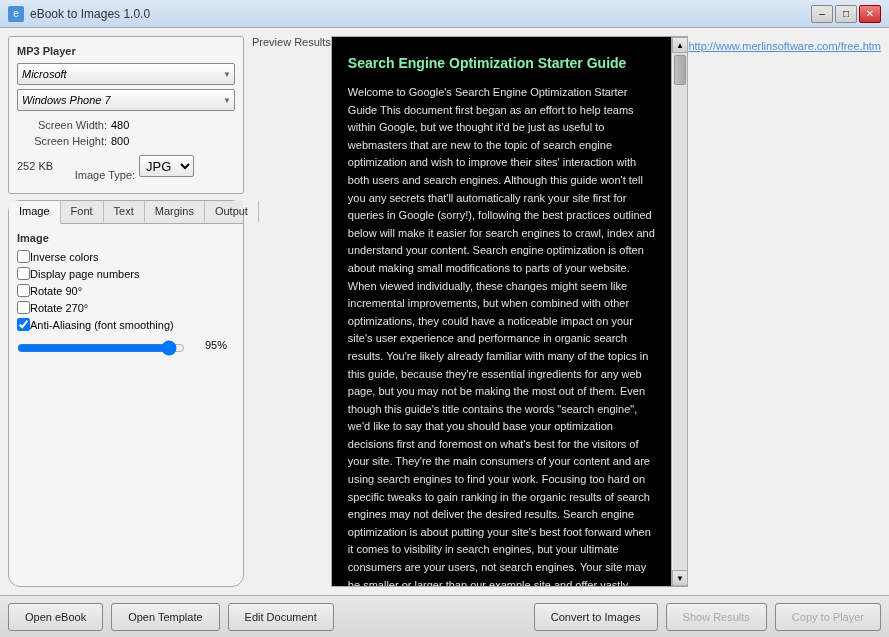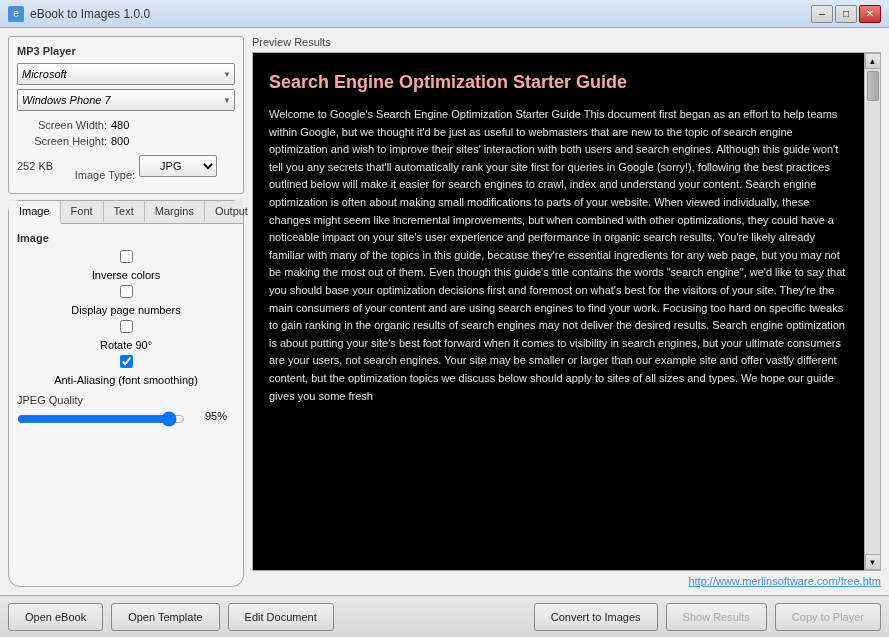--- a/index.html
+++ b/index.html
@@ -142,22 +142,22 @@
 
     .file-size {
       font-size: 11px;
       color: #333;
     }
 
     select.small-select {
       height: 22px;
       border: 1px solid #888;
       background: linear-gradient(to bottom, #fff, #e8e8e8);
-      font-size: 11px;
-      padding: 0 16px;
+      font-size: 13px;
+      padding: 0 2px;
       border-radius: 2px;
     }
 
     
     .tabs-container {
       border: 1px solid #aaa;
       background: #f5f5f5;
       border-radius: 12px;
       flex: 1;
     }
@@ -189,24 +189,22 @@
     .tab-section-title {
       font-weight: bold;
       font-size: 11px;
       margin-bottom: 6px;
       color: #333;
     }
 
     .checkbox-row {
       display: flex;
       align-items: center;
-      gap: 6px;
       margin-bottom: 4px;
       font-size: 11px;
-      flex-direction: column;
     }
     .checkbox-row input[type="checkbox"] {
       width: 13px;
       height: 13px;
       cursor: pointer;
     }
 
     .slider-section {
       margin-top: 8px;
     }
@@ -256,21 +254,21 @@
       background: linear-gradient(to bottom, #f0f0f0, #dcdcdc);
       font-size: 11px;
       cursor: pointer;
       border-radius: 2px;
     }
 
     
     .right-panel {
       flex: 1;
       display: flex;
-      flex-direction: column;
+      flex-direction: row;
     }
 
     .preview-title {
       font-size: 11px;
       color: #444;
       margin-bottom: 4px;
     }
 
     .preview-container {
       flex: 1;
@@ -326,24 +324,24 @@
       top: 0;
       right: 16px;
       bottom: 0;
       padding: 16px;
       color: #fff;
       font-size: 11px;
       line-height: 1.5;
       overflow: hidden;
     }
     .preview-content h2 {
-      font-size: 18px;
+      font-size: 14px;
       font-weight: bold;
       margin-bottom: 10px;
-      color: #fca5a5;
+      color: #86efac;
     }
     .preview-content p {
       color: #e0e0e0;
       font-size: 11px;
       line-height: 1.6;
     }
 
     .preview-link {
       text-align: right;
       font-size: 11px;
@@ -461,26 +459,29 @@
         </div>
         <div class="checkbox-row">
           <input type="checkbox" style="">
           <span>Display page numbers</span>
         </div>
         <div class="checkbox-row">
           <input type="checkbox" style="">
           <span>Rotate 90°</span>
         </div>
         <div class="checkbox-row">
+          <input type="checkbox" style="">
+          <span>Rotate 270°</span>
+        </div>
+        <div class="checkbox-row">
           <input type="checkbox" checked="" style="">
           <span>Anti-Aliasing (font smoothing)</span>
         </div>
 
         <div class="slider-section">
-          <div class="slider-label">JPEG Quality</div>
           <div class="slider-row">
             <input type="range" min="0" max="100" value="95" style="">
             <span class="slider-value">95%</span>
           </div>
         </div>
 
       </div>
     </div>
 
   </div>

